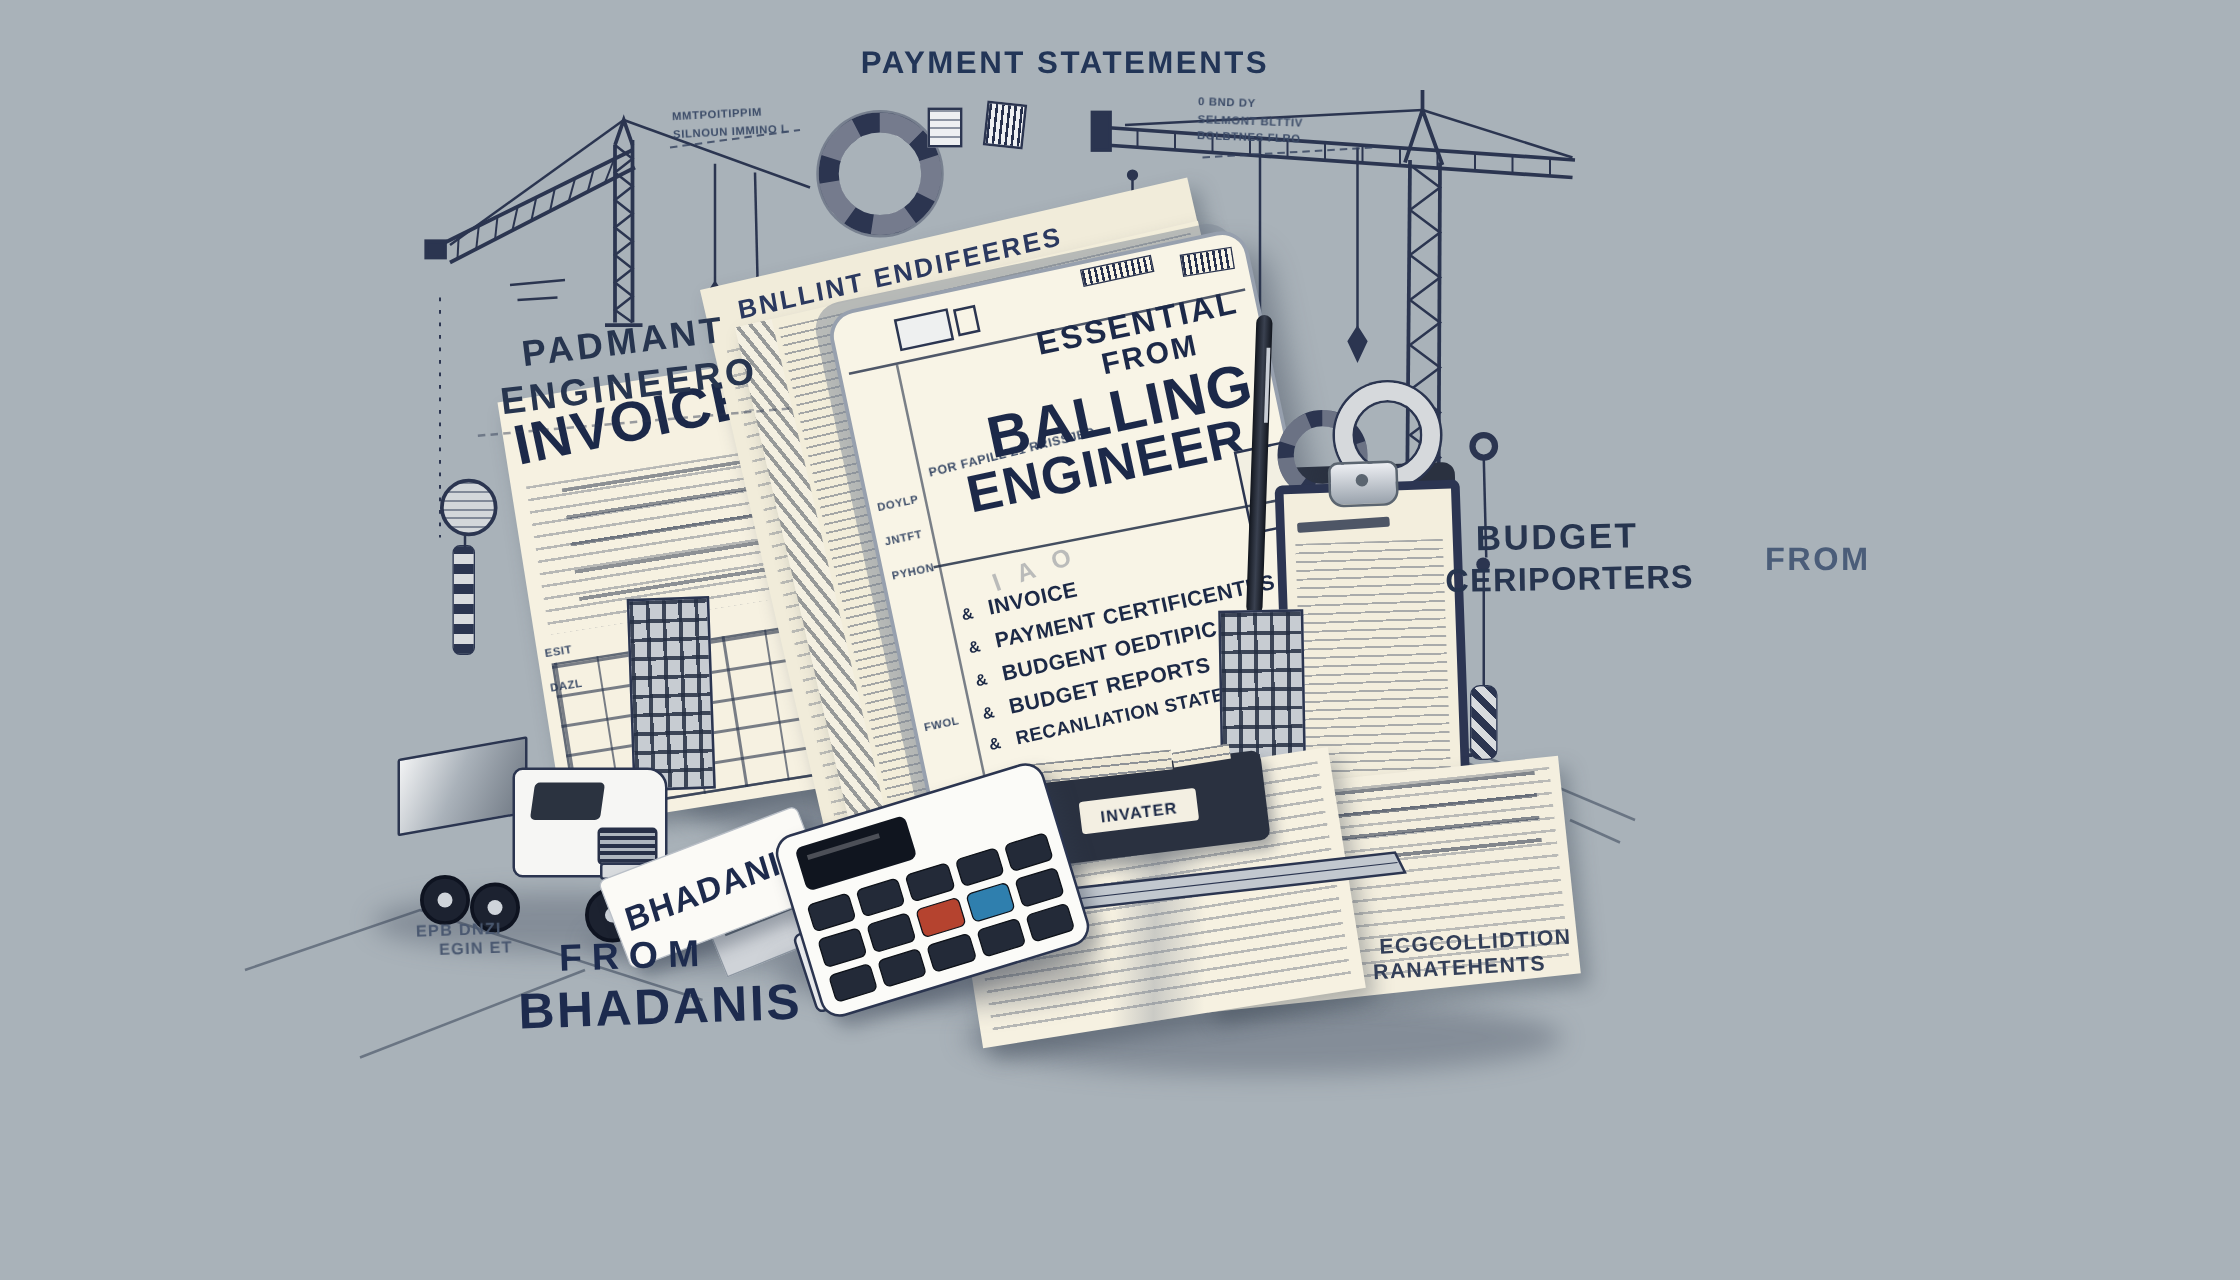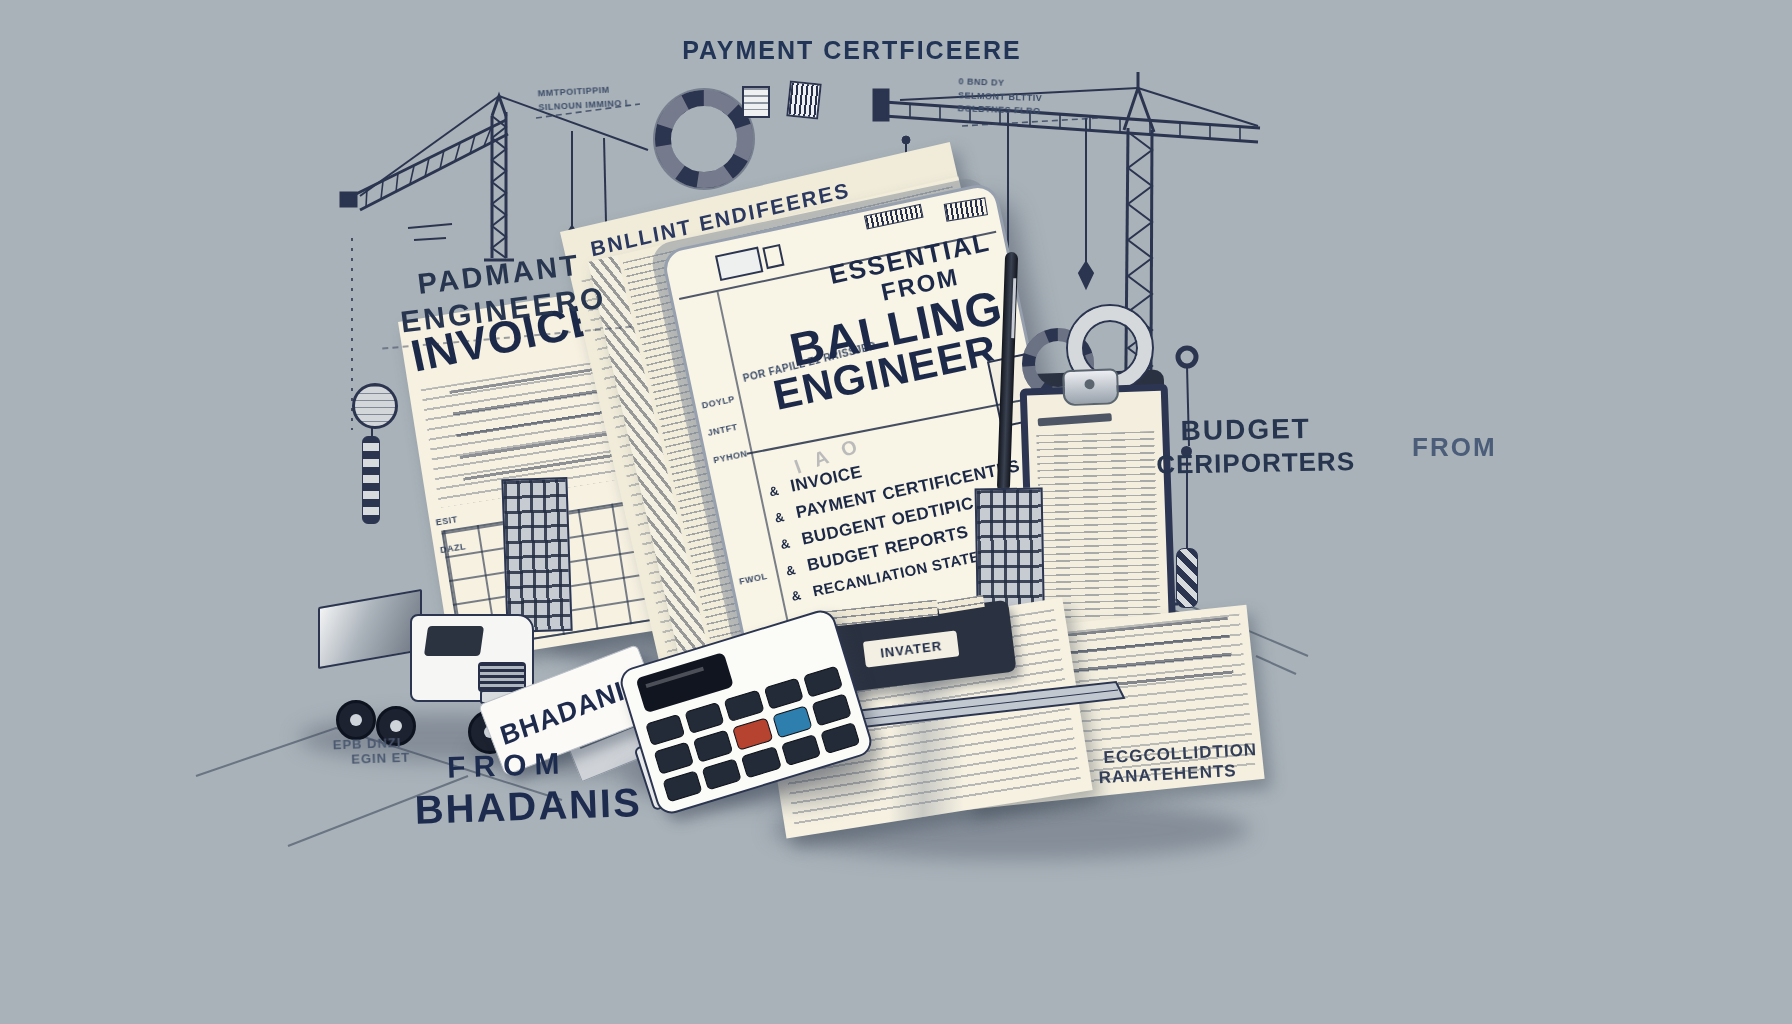--- a/index.html
+++ b/index.html
@@ -324,21 +324,21 @@
       <div class="key kb"></div>
       <div class="key"></div>
       <div class="key"></div>
       <div class="key"></div>
       <div class="key"></div>
       <div class="key"></div>
       <div class="key"></div>
     </div>
   </div>
 
-  <div class="abs t" style="left:672px;top:36px;width:360px;text-align:center;font-size:25px;font-weight:700;letter-spacing:2px;color:#223557;z-index:12">PAYMENT CERTFICEERE</div>
+  <div class="abs t" style="left:672px;top:36px;width:360px;text-align:center;font-size:25px;font-weight:700;letter-spacing:2px;color:#223557;z-index:12">PAYMENT STATEMENTS</div>
 
   <div class="abs" style="left:352px;top:258px;width:300px;text-align:center;transform:rotate(-7deg);z-index:12;color:#27354f">
     <div class="t" style="font-size:29px;font-weight:600;letter-spacing:3px">PADMANT</div>
     <div class="t" style="font-size:30px;font-weight:600;letter-spacing:3px;margin-top:2px">ENGINEERO</div>
     <div style="width:250px;margin:10px auto 0;border-top:2px dashed rgba(40,52,78,.45);transform:rotate(2deg)"></div>
   </div>
 
   <div class="abs" style="left:1156px;top:414px;width:180px;text-align:center;z-index:12;color:#27354f;transform:rotate(-1deg)">
     <div class="t" style="font-size:28px;font-weight:600;letter-spacing:2px">BUDGET</div>
     <div class="t" style="font-size:26px;font-weight:600;letter-spacing:1px;margin-top:2px">CERIPORTERS</div>

